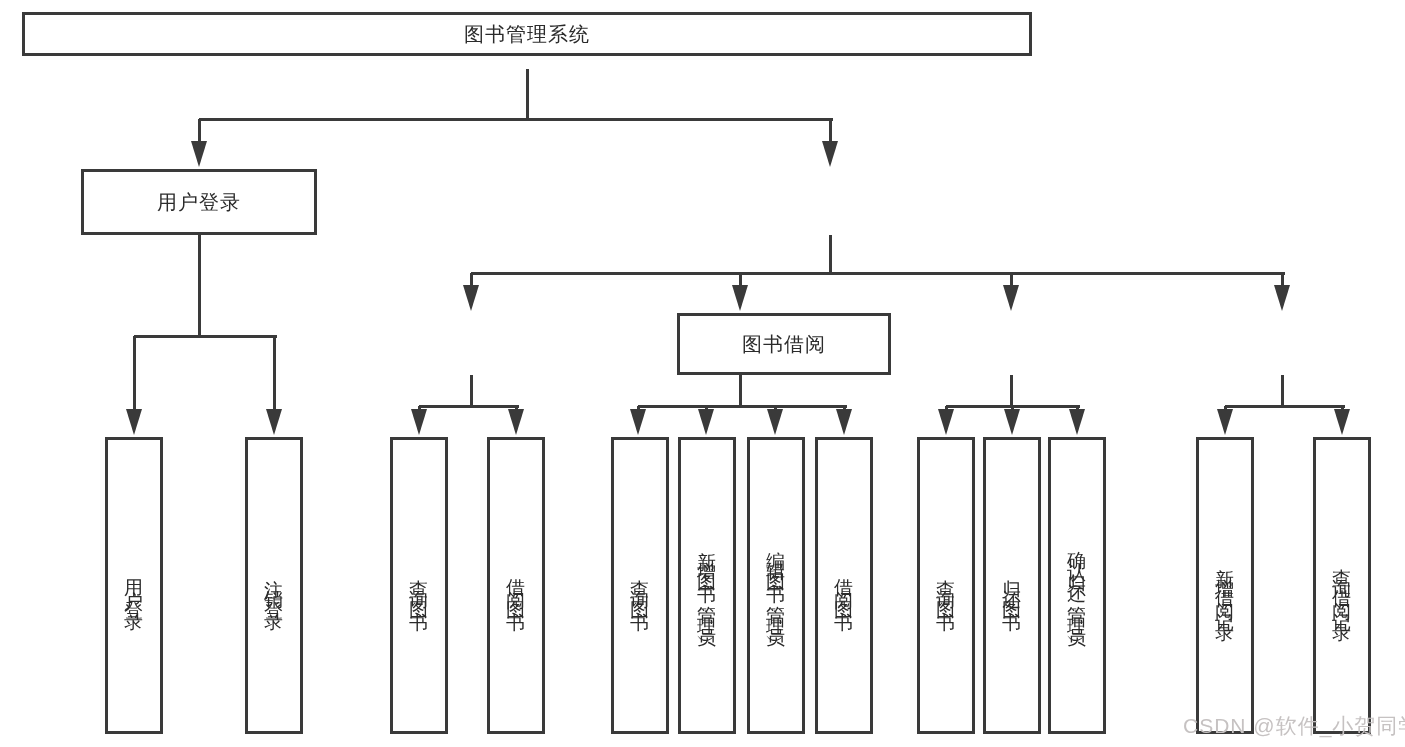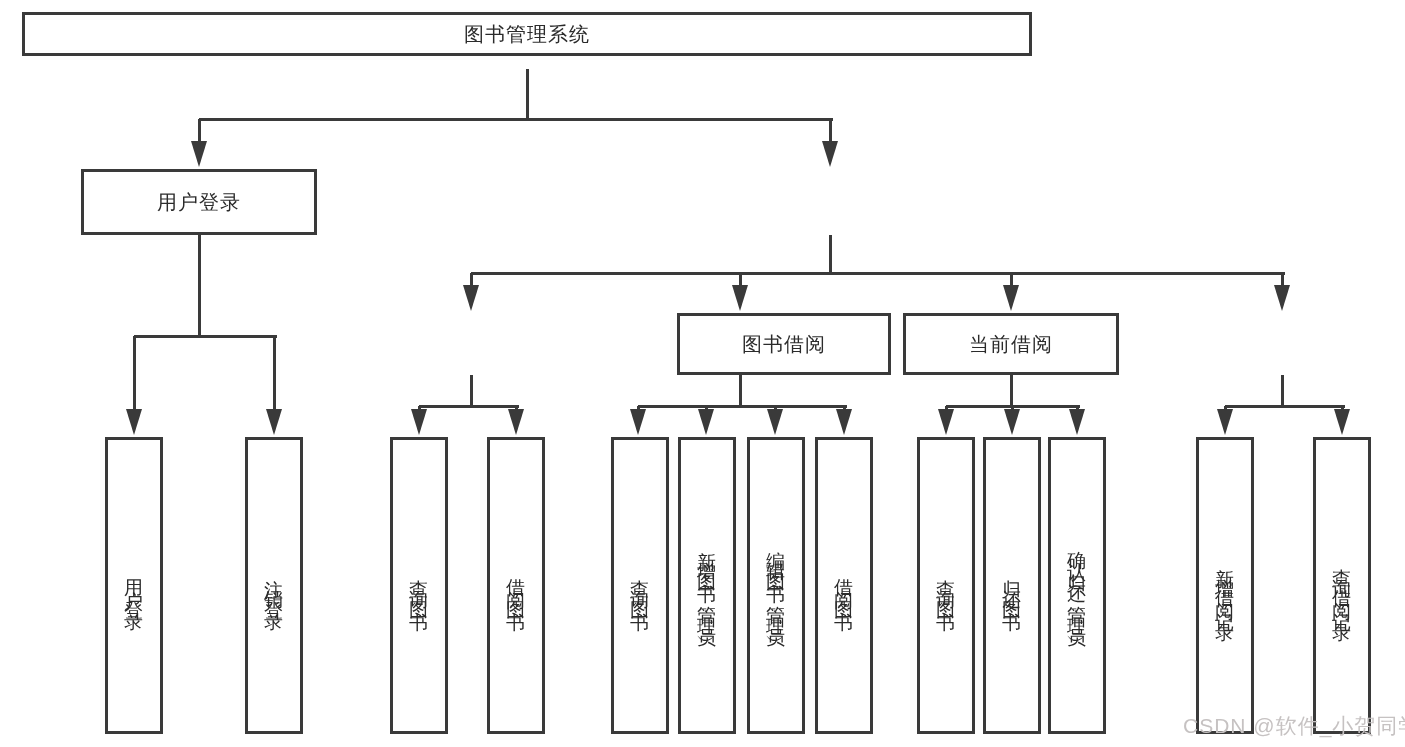--- a/index.html
+++ b/index.html
@@ -119,23 +119,20 @@
     <div class="ahead" style="left: 1334px; top: 409px;"></div>
     <div class="node h" style="left: 22px; top: 12px; width: 1010px; height: 44px;">
       <span>图书管理系统</span>
     </div>
     <div class="node h" style="left: 81px; top: 169px; width: 236px; height: 66px;">
       <span>用户登录</span>
     </div>
     <div class="node h" style="left: 633px; top: 313px; width: 214px; height: 62px; margin-left: 44px;">
       <span>图书借阅</span>
     </div>
-    <div class="node h" style="left: 903px; top: 313px; width: 216px; height: 62px;">
-      <span>当前借阅</span>
-    </div>
     <div class="node v" style="left: 105px; top: 437px; width: 58px; height: 297px;">
       <span>用户登录</span>
     </div>
     <div class="node v" style="left: 245px; top: 437px; width: 58px; height: 297px;">
       <span>注销登录</span>
     </div>
     <div class="node v" style="left: 390px; top: 437px; width: 58px; height: 297px;">
       <span>查询图书</span>
     </div>
     <div class="node v" style="left: 487px; top: 437px; width: 58px; height: 297px;">

